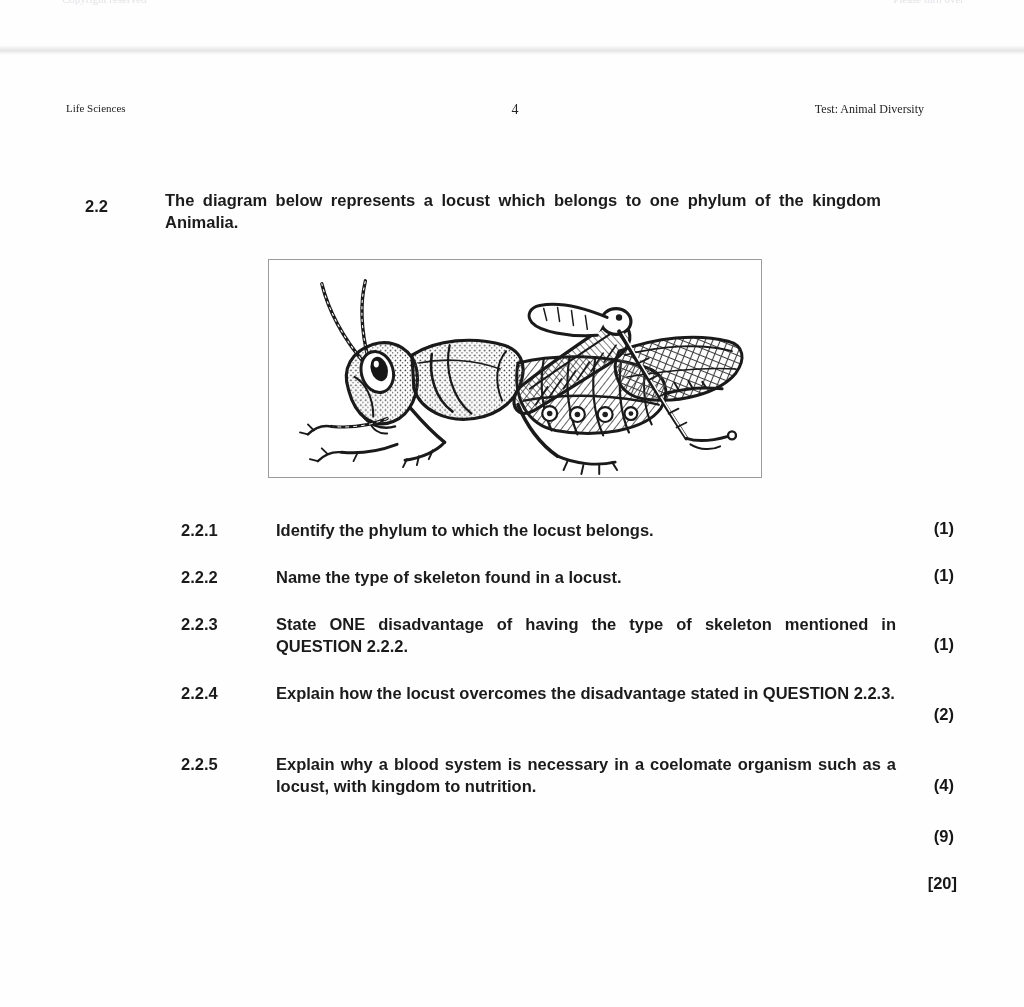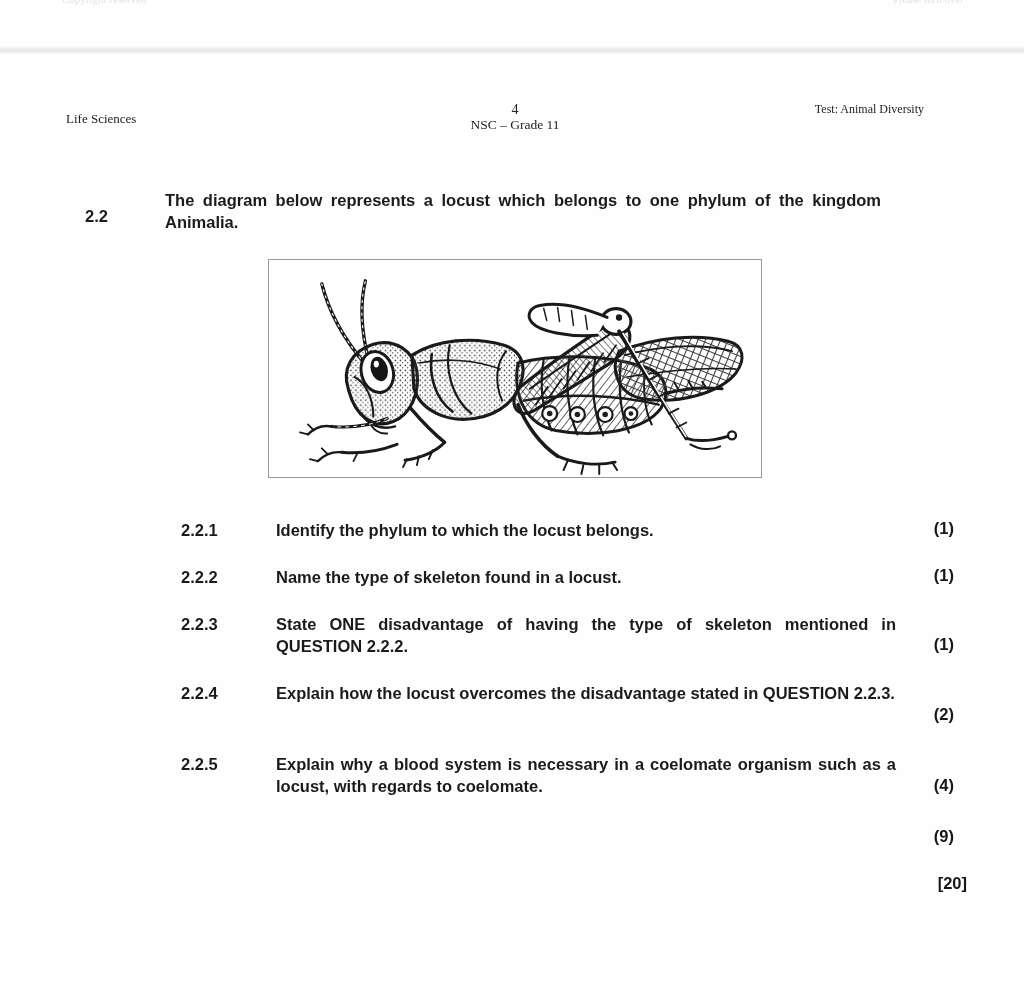--- a/index.html
+++ b/index.html
@@ -64,24 +64,23 @@
     top: 102px;
     left: 62px;
     width: 900px;
     height: 46px;
     font-family: "Liberation Serif", serif;
   }
   .hdr-left {
     position: absolute;
     left: 4px;
     top: 0px;
-    font-size: 13px;
+    font-size: 11px;
     color: #232323;
     white-space: nowrap;
-    margin-top: 9px;
   }
   .hdr-center {
     position: absolute;
     left: 0; right: 0;
     top: 0px;
     text-align: center;
   }
   .hdr-center-top {
     font-size: 14px;
     color: #232323;
@@ -126,21 +125,21 @@
   .q-marks {
     position: absolute;
     font-weight: bold;
     font-size: 16.5px;
     white-space: nowrap;
     color: #171717;
   }
 
   
   #q22 { top: 189px; left: 0; width: 1024px; }
-  #q22 .q-num  { left: 85px;  top: 16px; }
+  #q22 .q-num  { left: 85px;  top: 6px; }
   #q22 .q-text { left: 165px; top: 0px; width: 716px; }
 
   
   .figure-box {
     position: absolute;
     left: 268px;
     top: 259px;
     width: 494px;
     height: 219px;
     border: 1.3px solid #9b9b9b;
@@ -167,39 +166,38 @@
   
   .marks-col { position: absolute; left: 0; width: 1024px; }
   .m1 { top: 519px; }
   .m2 { top: 566px; }
   .m3 { top: 635px; }
   .m4 { top: 705px; }
   .m5 { top: 776px; }
   .m-sub { top: 827px; }
   .m-total { top: 874px; }
   .q-marks { right: 70px; }
-  .q-marks.total { right: 57px; padding-left: 44px; }
+  .q-marks.total { right: 67px; padding-left: 44px; }
 </style>
 </head>
 <body>
 
 <div class="page">
 
   <div class="cutoff-strip">
     <div class="cutoff-text cutoff-left">Copyright reserved</div>
     <div class="cutoff-text cutoff-right">Please turn over</div>
   </div>
 
   <div class="page-divider"></div>
 
   <div class="doc-header">
     <div class="hdr-left">Life Sciences</div>
     <div class="hdr-center">
       <div class="hdr-center-top">4</div>
-      <div class="hdr-center-bottom">NSC – Grade 11</div>
     </div>
     <div class="hdr-right">Test:  Animal Diversity</div>
   </div>
 
   <div class="q-block" id="q22">
     <span class="q-num">2.2</span>
     <span class="q-text">The diagram below represents a locust which belongs to one phylum of the kingdom Animalia.</span>
   </div>
 
   <div class="figure-box">
@@ -375,21 +373,21 @@
     <span class="q-text">State ONE disadvantage of having the type of skeleton mentioned in QUESTION 2.2.2.</span>
   </div>
 
   <div class="q-block sub" id="q224">
     <span class="q-num">2.2.4</span>
     <span class="q-text">Explain how the locust overcomes the disadvantage stated in QUESTION 2.2.3.</span>
   </div>
 
   <div class="q-block sub" id="q225">
     <span class="q-num">2.2.5</span>
-    <span class="q-text">Explain why a blood system is necessary in a coelomate organism such as a locust, with regards to coelomate.</span>
+    <span class="q-text">Explain why a blood system is necessary in a coelomate organism such as a locust, with kingdom to nutrition.</span>
   </div>
 
   <div class="marks-col m1">
     <span class="q-marks">(1)</span>
   </div>
   <div class="marks-col m2">
     <span class="q-marks">(1)</span>
   </div>
   <div class="marks-col m3">
     <span class="q-marks">(1)</span>

